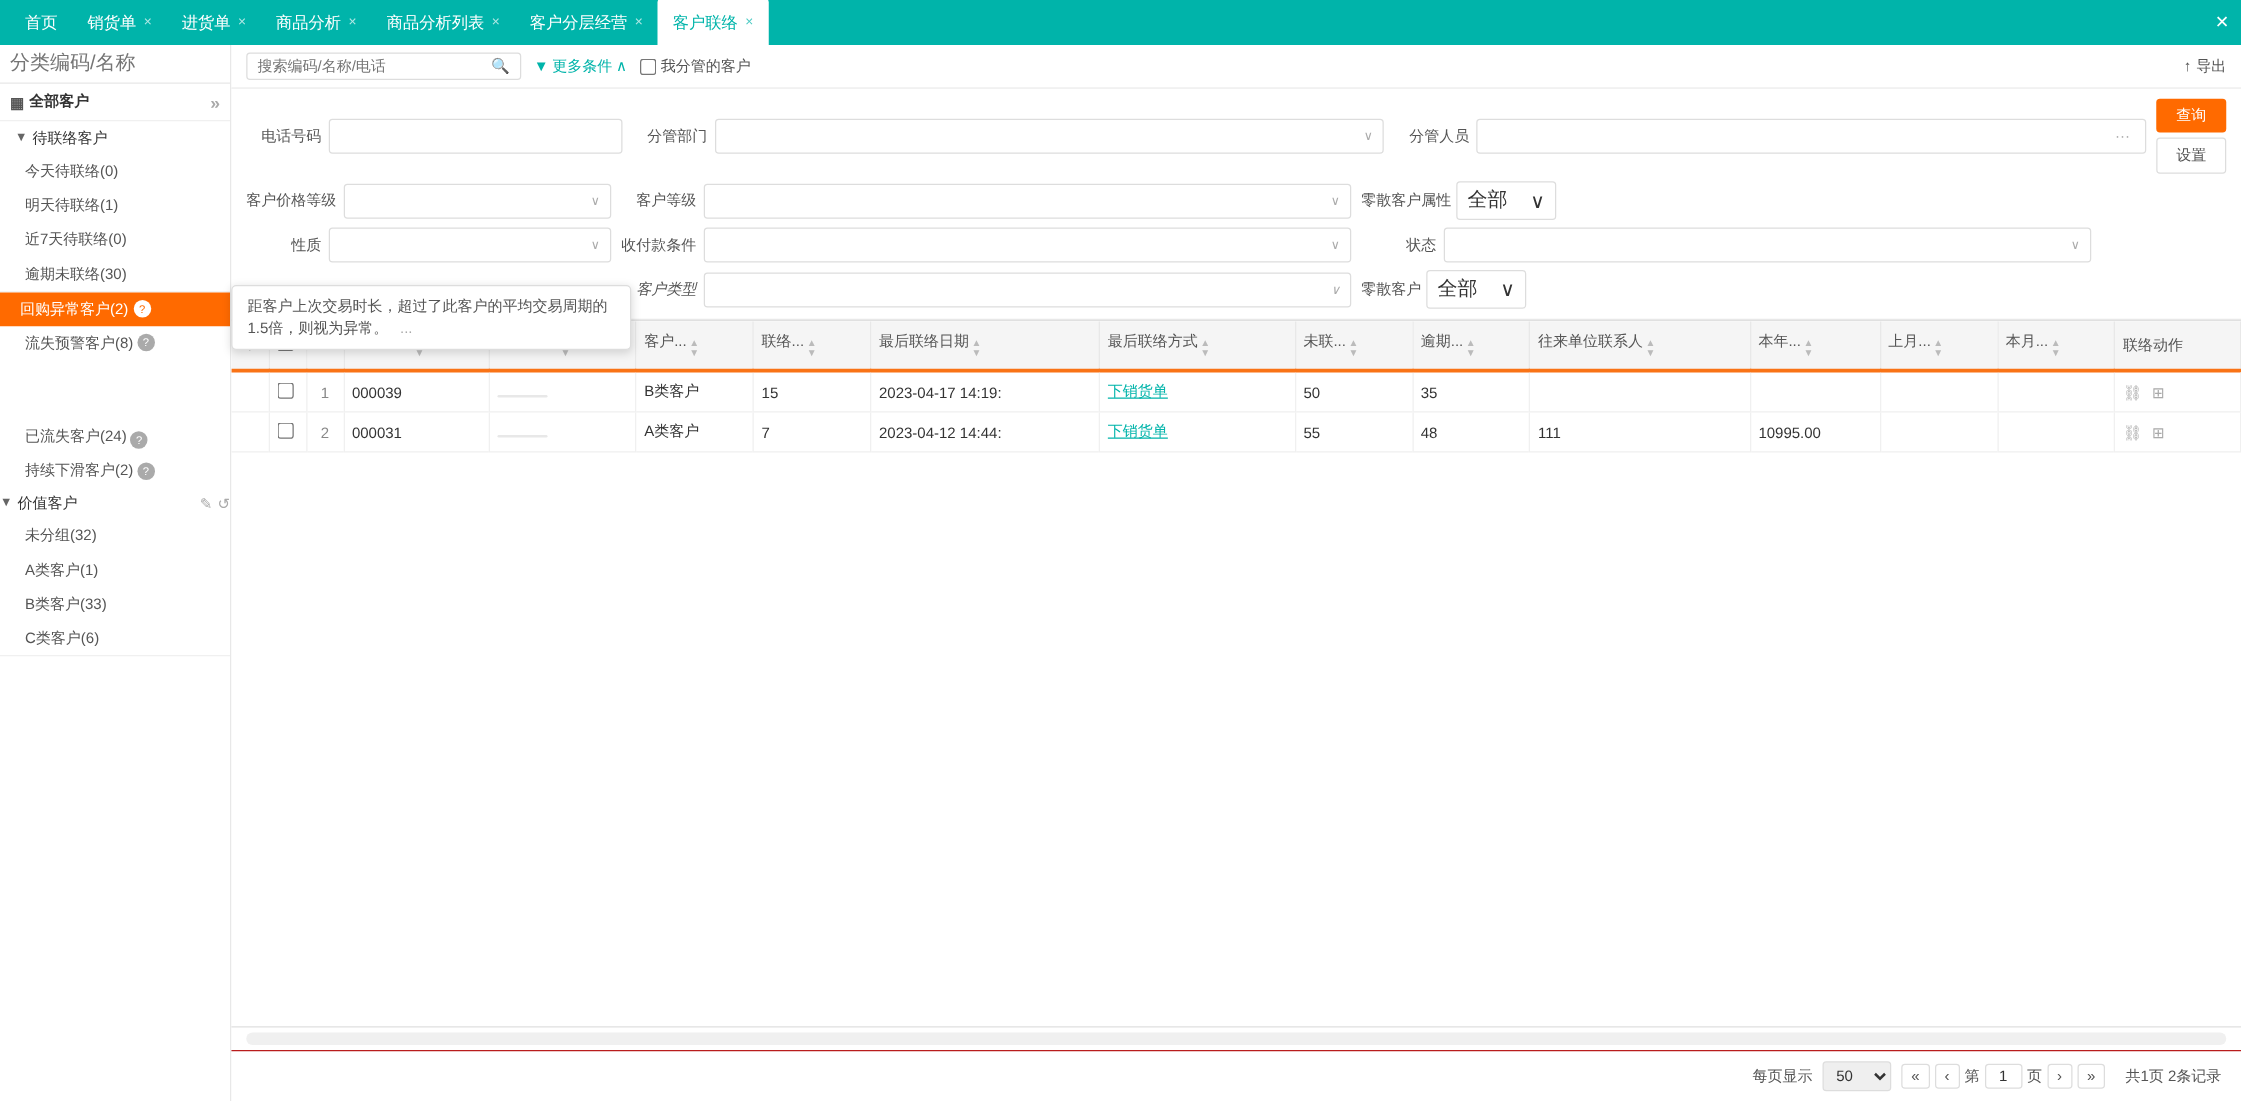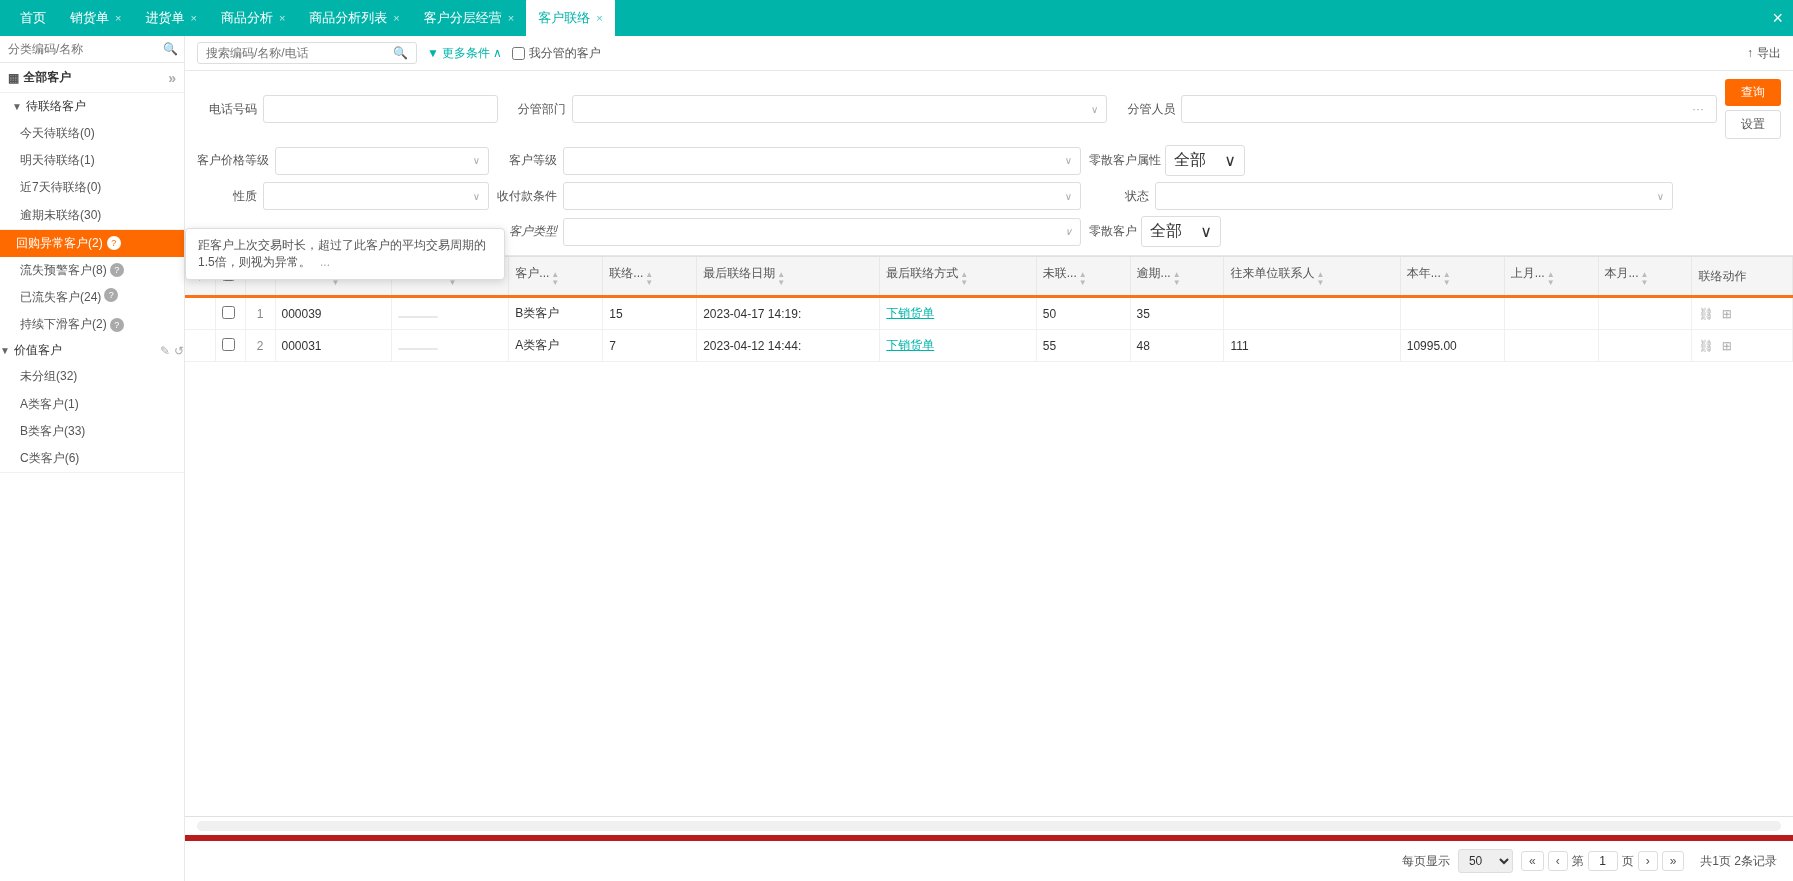--- a/index.html
+++ b/index.html
@@ -29,21 +29,21 @@
     .sidebar {
       width: 185px; min-width: 185px; background: #fff;
       border-right: 1px solid #e8e8e8; display: flex; flex-direction: column;
       overflow-y: auto;
     }
     .sidebar-search {
       display: flex; align-items: center; padding: 6px 8px;
       border-bottom: 1px solid #e8e8e8;
     }
     .sidebar-search input {
-      flex: 1; border: none; outline: none; font-size: 12px; color: #333;
+      flex: 1; border: none; outline: none; font-size: 16px; color: #333;
       background: transparent;
     }
     .sidebar-search .search-icon { color: #aaa; cursor: pointer; }
 
     .sidebar-section-header {
       display: flex; align-items: center; padding: 6px 8px;
       font-weight: bold; font-size: 12px; color: #333;
       border-bottom: 1px solid #f0f0f0;
     }
     .sidebar-section-header .icon { margin-right: 4px; color: #555; }
@@ -190,21 +190,21 @@
       padding: 4px 0;
     }
     .horizontal-scroll {
       height: 10px; background: #f0f0f0; border-radius: 5px;
       margin: 0 12px; cursor: pointer;
     }
 
     
     .pagination {
       background: #fff; display: flex; align-items: center; justify-content: flex-end;
-      padding: 8px 16px; border-top: 6px solid #b91c1c; gap: 8px; font-size: 12px;
+      padding: 8px 16px; border-top: 1px solid #b91c1c; gap: 8px; font-size: 12px;
     }
     .pagination-label { color: #555; }
     .pagination-select {
       border: 1px solid #ddd; border-radius: 3px;
       padding: 3px 6px; font-size: 12px; color: #333;
     }
     .pagination-nav { display: flex; align-items: center; gap: 4px; }
     .page-btn {
       border: 1px solid #ddd; border-radius: 3px; padding: 2px 7px;
       cursor: pointer; color: #555; background: #fff; font-size: 12px;
@@ -292,21 +292,21 @@
       <div style="display:flex;align-items:center;padding:5px 8px 5px 16px;background:#ff6a00;color:#fff;cursor:pointer;font-size:12px;">
         <span>回购异常客户(2)</span>
         <span style="margin-left:4px;background:#fff;color:#ff6a00;border-radius:50%;width:14px;height:14px;display:inline-flex;align-items:center;justify-content:center;font-size:9px;cursor:pointer;">?</span>
       </div>
     </div>
 
     <div class="sidebar-item" style="display:flex;align-items:center;">
       <span>流失预警客户(8)</span>
       <span style="margin-left:3px;background:#aaa;color:#fff;border-radius:50%;width:14px;height:14px;display:inline-flex;align-items:center;justify-content:center;font-size:9px;">?</span>
     </div>
-    <div class="sidebar-item" style="display:flex;align-items:flex-start;">
+    <div class="sidebar-item" style="display:flex;align-items:flex-end;margin-top:48px;">
       <span>已流失客户(24)</span>
       <span style="margin-left:3px;background:#aaa;color:#fff;border-radius:50%;width:14px;height:14px;display:inline-flex;align-items:center;justify-content:center;font-size:9px;">?</span>
     </div>
     <div class="sidebar-item" style="display:flex;align-items:center;">
       <span>持续下滑客户(2)</span>
       <span style="margin-left:3px;background:#aaa;color:#fff;border-radius:50%;width:14px;height:14px;display:inline-flex;align-items:center;justify-content:center;font-size:9px;">?</span>
     </div>
 
     <div class="sidebar-group">
       <div class="sidebar-price-title">

